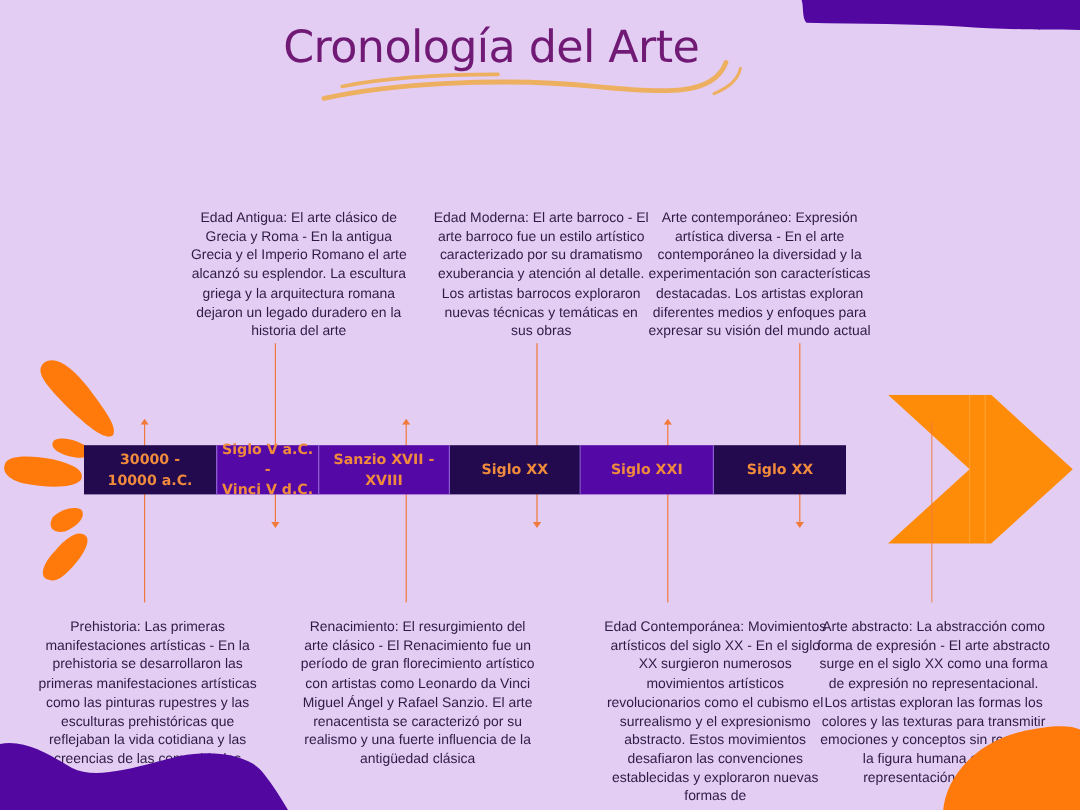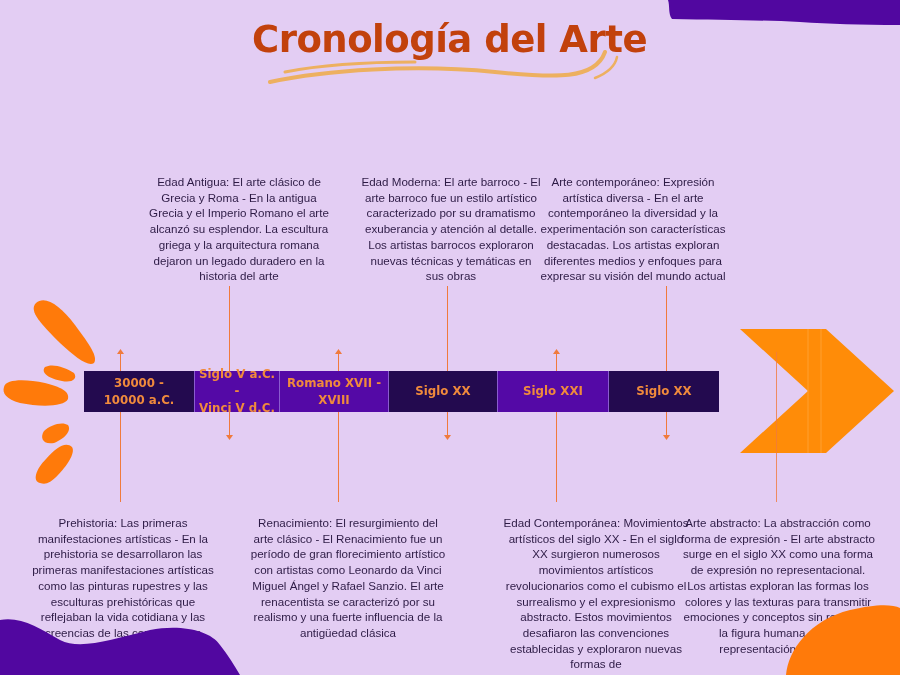--- a/index.html
+++ b/index.html
@@ -3,32 +3,32 @@
   <meta charset="utf-8">
   <style>
     html, body { margin: 0; padding: 0; }
     body {
       width: 900px; height: 675px; overflow: hidden; position: relative;
       background: #e3cdf3;
       font-family: "Liberation Sans", sans-serif;
     }
     .deco { position: absolute; }
     #title {
-      position: absolute; left: 252px; top: 18px;
-      font-family: "DejaVu Sans", sans-serif; font-weight: bold;
-      font-size: 37px; color: #c2410c; letter-spacing: -0.5px;
+      position: absolute; left: 236px; top: 18px;
+      font-family: "DejaVu Sans", sans-serif; font-weight: normal;
+      font-size: 37px; color: #701a75; letter-spacing: -0.5px;
       white-space: nowrap;
     }
     .desc {
       position: absolute; text-align: center;
       font-family: "Liberation Sans", sans-serif;
       font-size: 11.6px; line-height: 15.7px; color: #2d1b45;
     }
     .bar {
-      position: absolute; top: 371px; height: 41px; left: 84px; width: 767px;
+      position: absolute; top: 371px; height: 41px; left: 70px; width: 767px;
       display: flex; z-index: 3;
     }
     .seg {
       height: 100%; display: flex; align-items: center; justify-content: center;
       text-align: center; color: #f08a3c; font-weight: bold;
       font-family: "DejaVu Sans", sans-serif; font-size: 11.8px; line-height: 17px;
       border-right: 1px solid #8a5ccf; box-sizing: border-box;
     }
     .seg.dark { background: #230a4f; }
     .seg.light { background: #5409a6; }
@@ -116,33 +116,33 @@
         <div>10000 a.C.</div>
       </div>
   </div>
   <div class="seg light" style="width:85px;">
     <div>
         <div>Siglo V a.C. -</div>
         <div>Vinci V d.C.</div>
       </div>
   </div>
   <div class="seg light" style="width:109px;">
-    <div>Romano XVII - XVIII</div>
+    <div>Sanzio XVII - XVIII</div>
   </div>
   <div class="seg dark" style="width:109px;">
     <div>Siglo XX</div>
   </div>
   <div class="seg light" style="width:111px;">
     <div>Siglo XXI</div>
   </div>
   <div class="seg dark" style="width:110px;">
     <div>Siglo XX</div>
   </div>
 </div>
 
-<div class="desc" style="left:148px;top:174px;width:182px;">Edad Antigua: El arte clásico de Grecia y Roma - En la antigua Grecia y el Imperio Romano el arte alcanzó su esplendor. La escultura griega y la arquitectura romana dejaron un legado duradero en la historia del arte</div>
+<div class="desc" style="left:158px;top:174px;width:182px;">Edad Antigua: El arte clásico de Grecia y Roma - En la antigua Grecia y el Imperio Romano el arte alcanzó su esplendor. La escultura griega y la arquitectura romana dejaron un legado duradero en la historia del arte</div>
 <div class="desc" style="left:361px;top:174px;width:180px;">Edad Moderna: El arte barroco - El arte barroco fue un estilo artístico caracterizado por su dramatismo exuberancia y atención al detalle. Los artistas barrocos exploraron nuevas técnicas y temáticas en sus obras</div>
 <div class="desc" style="left:538px;top:174px;width:190px;">Arte contemporáneo: Expresión artística diversa - En el arte contemporáneo la diversidad y la experimentación son características destacadas. Los artistas exploran diferentes medios y enfoques para expresar su visión del mundo actual</div>
 
 <div class="desc" style="left:28px;top:515px;width:190px;">Prehistoria: Las primeras manifestaciones artísticas - En la prehistoria se desarrollaron las primeras manifestaciones artísticas como las pinturas rupestres y las esculturas prehistóricas que reflejaban la vida cotidiana y las creencias de las comunidades prehistóricas</div>
 <div class="desc" style="left:250px;top:515px;width:196px;">Renacimiento: El resurgimiento del arte clásico - El Renacimiento fue un período de gran florecimiento artístico con artistas como Leonardo da Vinci Miguel Ángel y Rafael Sanzio. El arte renacentista se caracterizó por su realismo y una fuerte influencia de la antigüedad clásica</div>
 <div class="desc" style="left:479px;top:515px;width:186px;margin-left:24px;">Edad Contemporánea: Movimientos artísticos del siglo XX - En el siglo XX surgieron numerosos movimientos artísticos revolucionarios como el cubismo el surrealismo y el expresionismo abstracto. Estos movimientos desafiaron las convenciones establecidas y exploraron nuevas formas de</div>
 <div class="desc" style="left:681px;top:515px;width:194px;">Arte abstracto: La abstracción como forma de expresión - El arte abstracto surge en el siglo XX como una forma de expresión no representacional. Los artistas exploran las formas los colores y las texturas para transmitir emociones y conceptos sin recurrir a la figura humana o a la representación realista</div>
 
 </body></html>

